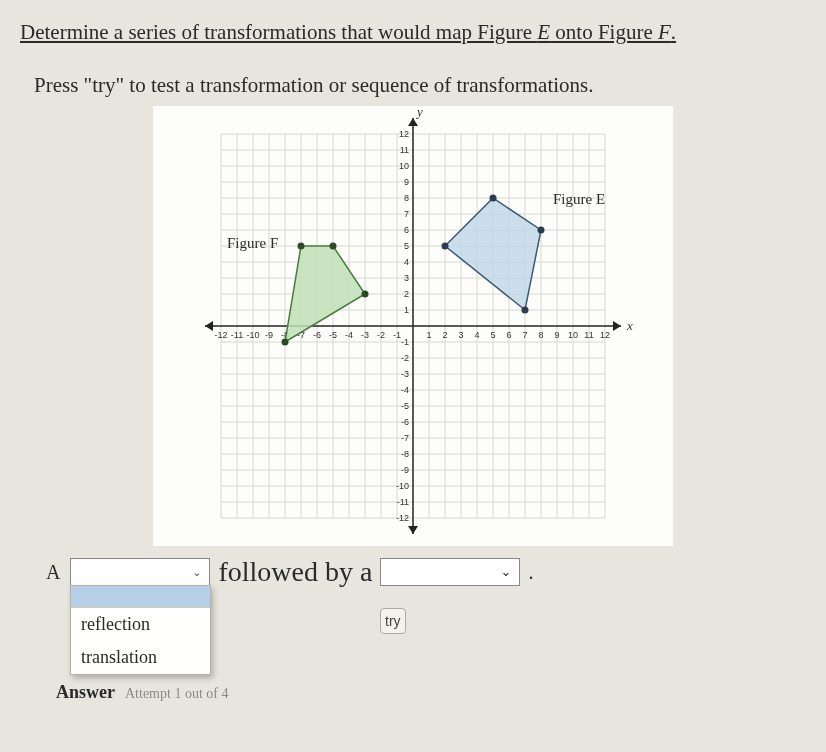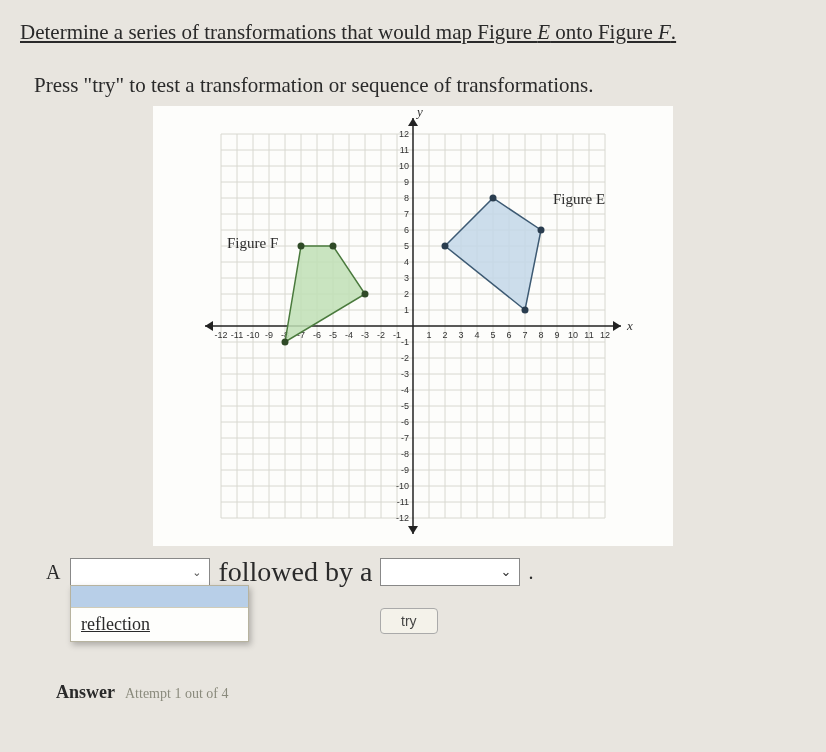--- a/index.html
+++ b/index.html
@@ -30,37 +30,36 @@
   }
   .select .chev { color: #555; font-size: 11px; }
   .select2 {
     width: 140px; height: 28px; border: 1px solid #888; background: #fff;
     display: inline-flex; align-items: center; justify-content: flex-end;
     padding: 0 8px; font-size: 13px;
   }
   .followed { font-size: 28px; }
   .period { font-size: 20px; }
   .dropdown {
-    position: absolute; top: 29px; left: 24px; width: 179px;
+    position: absolute; top: 29px; left: 24px; width: 141px;
     background: #fefefc; border: 1px solid #b7b39f;
     box-shadow: 2px 3px 6px rgba(0,0,0,0.25);
     z-index: 10;
-    text-decoration: underline;
   }
   .dropdown .opt-sel {
     height: 22px; background: #b8cfe8; border-bottom: 1px solid #d0ccb8;
   }
   .dropdown .opt {
     padding: 6px 10px; font-size: 18px; color: #2a2a2a;
     font-family: Georgia, serif;
   }
   .try-row { margin-left: 360px; margin-top: 20px; }
   .try-btn {
     border: 1px solid #aaa; border-radius: 4px; background: #f4f2ea;
-    padding: 4px 20px; font-size: 14px; color: #444; cursor: pointer;
+    padding: 4px 4px; font-size: 14px; color: #444; cursor: pointer;
     font-family: Arial, sans-serif;
   }
   .answer-row {
     margin-left: 36px; margin-top: 48px; font-size: 17px;
     display: flex; align-items: baseline; gap: 10px;
   }
   .answer-row .ans { font-weight: bold; font-size: 18px; }
   .answer-row .att { color: #8a8a7c; font-size: 14px; }
   .figlabel { font-family: Georgia, serif; font-size: 15px; fill: #2a2a2a; }
   .axislabel { font-family: Georgia, serif; font-style: italic; font-size: 13px; fill: #333; }
@@ -217,20 +216,21 @@
   </div>
   <span class="followed">followed by a</span>
   <div class="select2">
     <span class="chev">⌄</span>
   </div>
   <span class="period">.</span>
 
   <div class="dropdown">
     <div class="opt-sel"></div>
     <div class="opt">reflection</div>
+    <div class="opt">translation</div>
   </div>
 </div>
 
 <div class="try-row">
   <button class="try-btn">try</button>
 </div>
 
 <div class="answer-row">
   <span class="ans">Answer</span>
   <span class="att">Attempt 1 out of 4</span>

